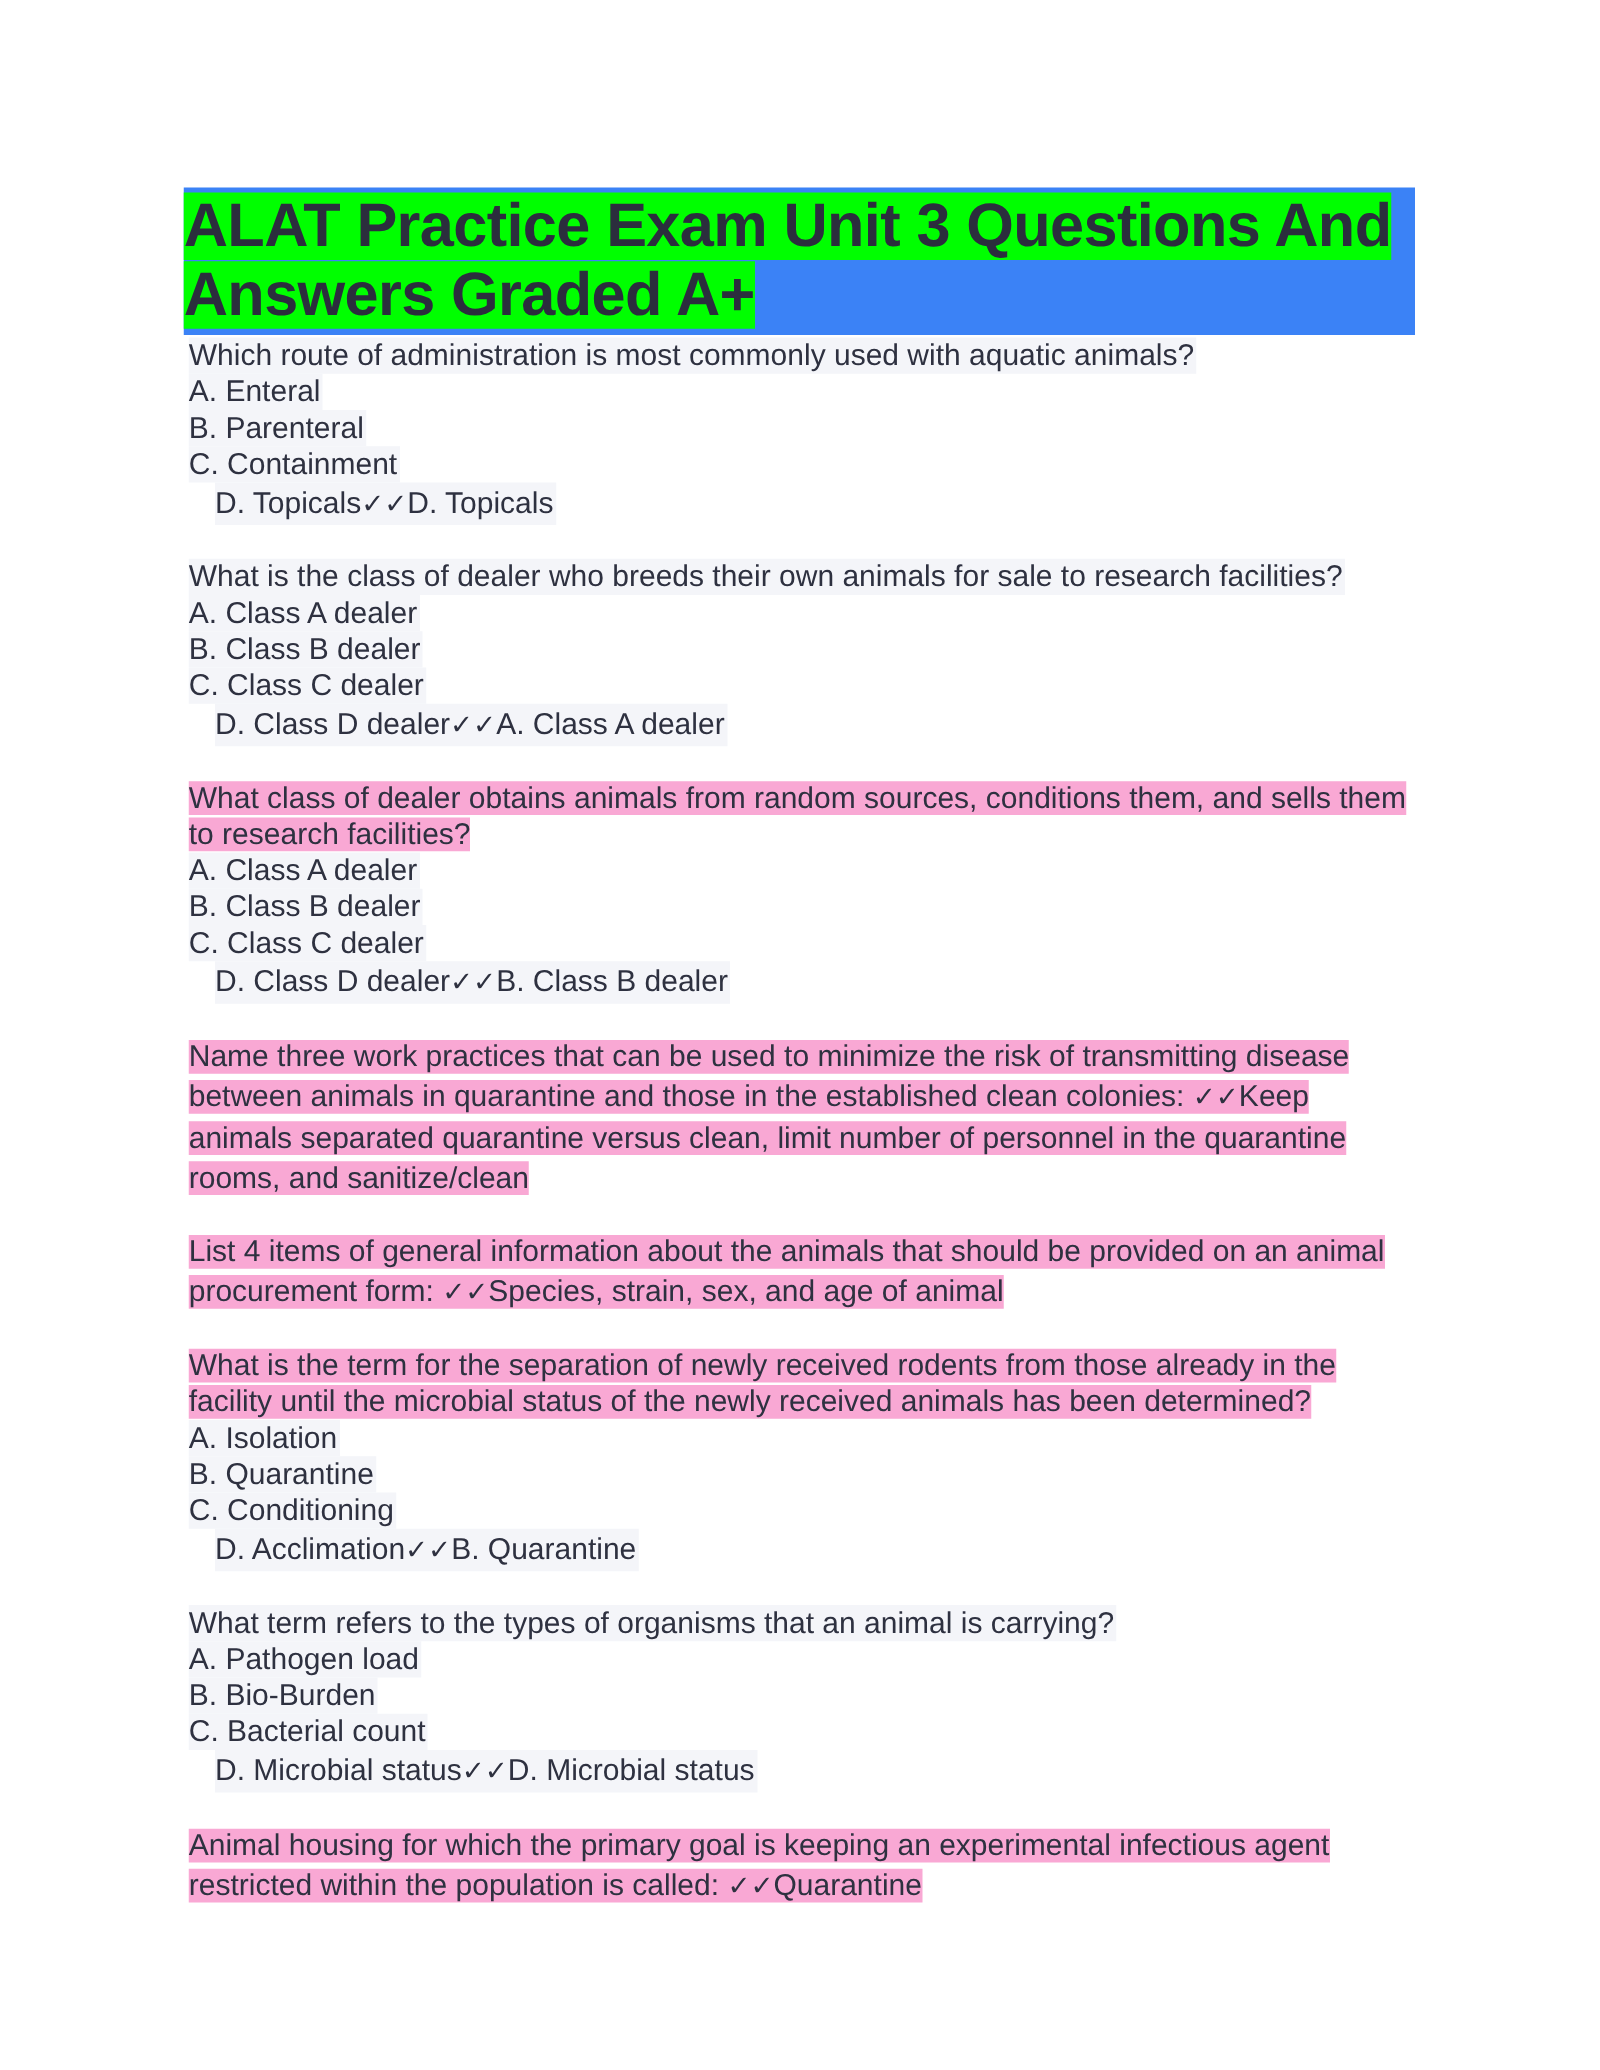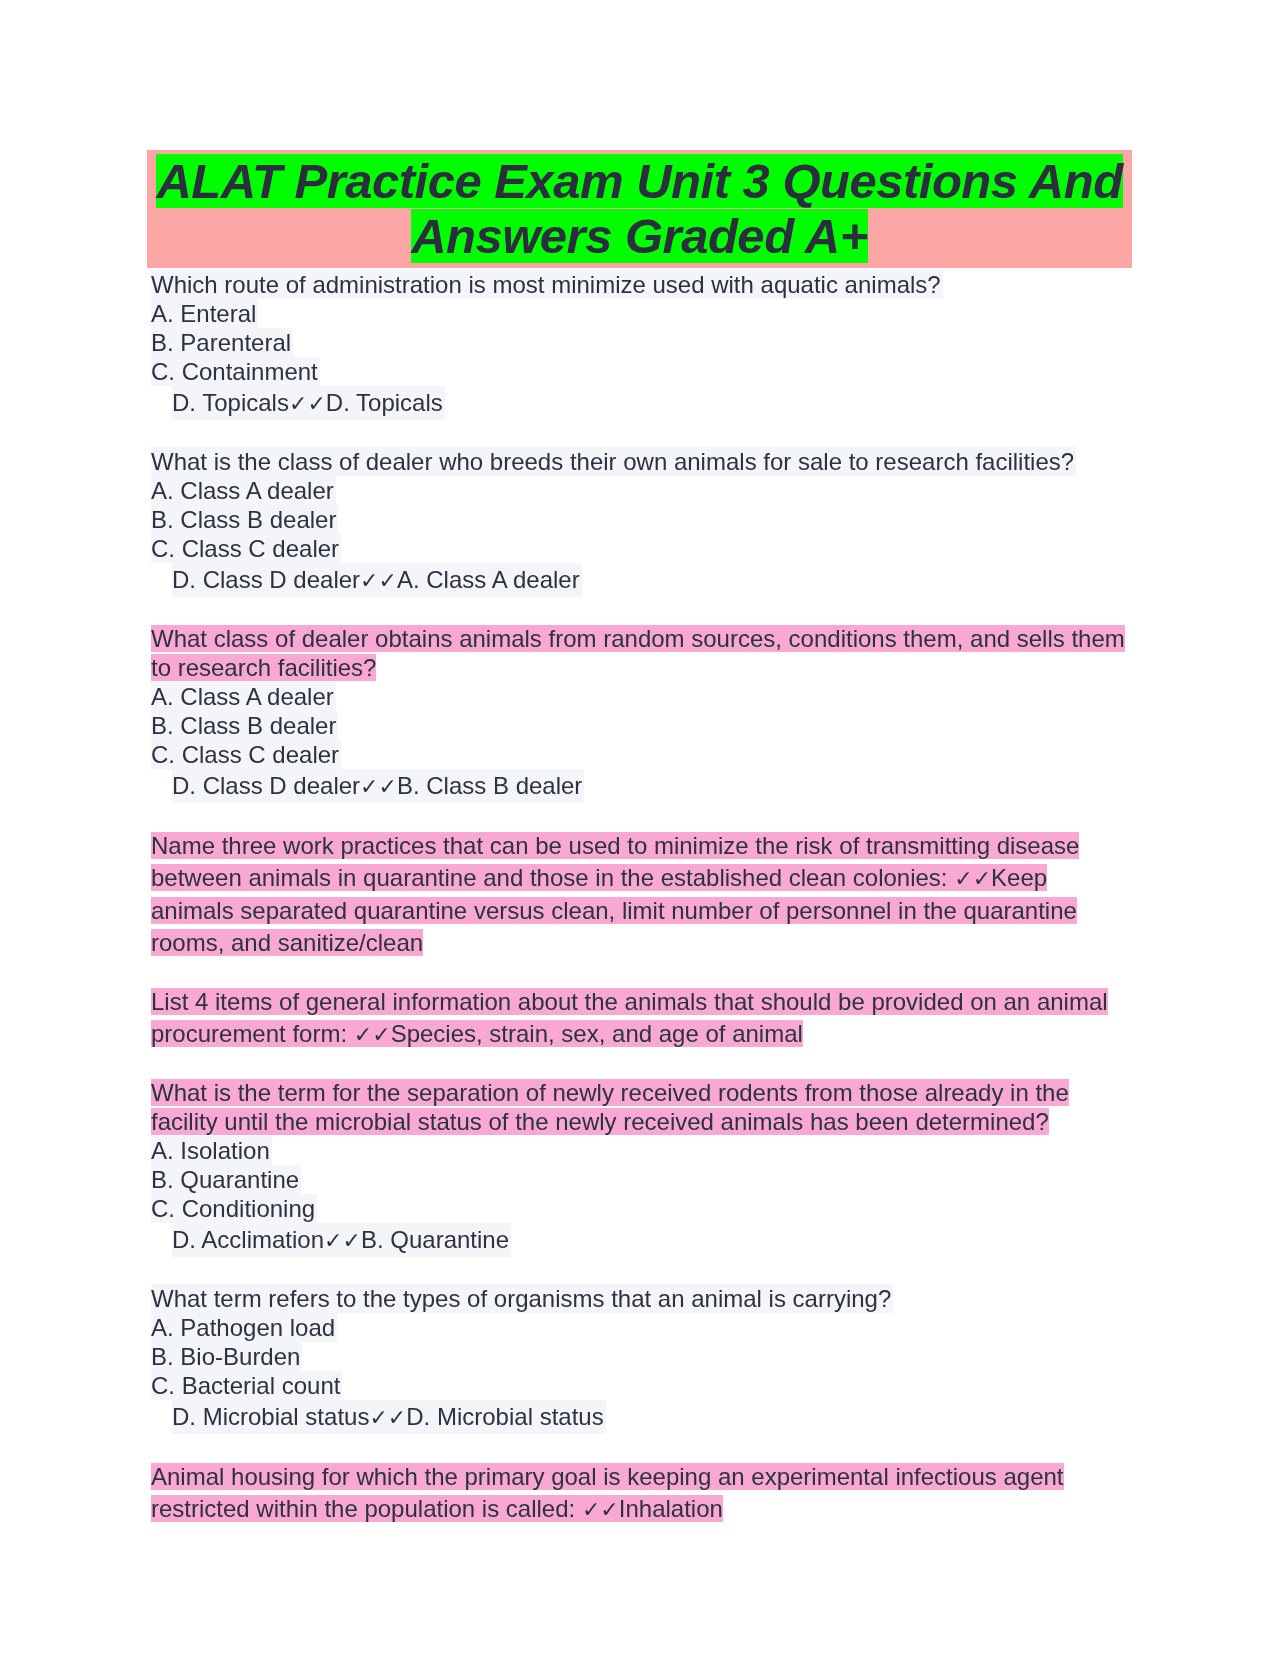--- a/index.html
+++ b/index.html
@@ -1,20 +1,20 @@
 <!DOCTYPE html>
 <html><head>
 <meta charset="utf-8">
 <style>
   html, body { margin: 0; padding: 0; background: #ffffff; }
   body { width: 1280px; height: 1656px; position: relative; overflow: hidden;
          font-family: "Liberation Sans", "DejaVu Sans", sans-serif; color: #2e3140; }
   .page { position: absolute; left: 151px; top: 150px; width: 980px; }
-  .title-box { background: #fca5a5; margin-left: -4px; width: 985px; text-align: center;
-               padding: 4px 0 4px 0; font-style: italic; }
+  .title-box { background: #3b82f6; margin-left: -4px; width: 985px; 
+               padding: 4px 0 4px 0; }
   .title-line { display: inline; background: #00ff00; font-weight: bold; font-size: 49px;
                 line-height: 55px; color: #2b2e3d; letter-spacing: -0.5px;
                 box-decoration-break: clone; -webkit-box-decoration-break: clone; }
   .block { margin-bottom: 27px; font-size: 24px; line-height: 29px; }
   .line { display: table; background: #f4f5f9; padding-right: 2px; }
   .line.ans { line-height: 33px; margin-left: 21px; }
   .hl { background: #f9a8d4; box-decoration-break: clone; -webkit-box-decoration-break: clone; }
   .para { line-height: 29px; }
   .para.tall { line-height: 32px; }
   .check { font-family: "DejaVu Sans", sans-serif; font-size: 22px; }
@@ -22,21 +22,21 @@
 </head>
 <body>
 
 <div class="page">
 
   <div class="title-box" style="margin-bottom:2px;">
     <span class="title-line">ALAT Practice Exam Unit 3 Questions And Answers Graded A+</span>
   </div>
 
   <div class="block">
-    <div class="line">Which route of administration is most minimize used with aquatic animals?</div>
+    <div class="line">Which route of administration is most commonly used with aquatic animals?</div>
     <div class="line">A. Enteral</div>
     <div class="line">B. Parenteral</div>
     <div class="line">C. Containment</div>
     <div class="line ans">
         <span>D. Topicals</span> 
         <span class="check">✓✓</span>
         <span>D. Topicals</span>
       </div>
   </div>
 
@@ -90,16 +90,16 @@
     <div class="line">B. Bio-Burden</div>
     <div class="line">C. Bacterial count</div>
     <div class="line ans">
         <span>D. Microbial status</span> 
         <span class="check">✓✓</span>
         <span>D. Microbial status</span>
       </div>
   </div>
 
   <div class="block">
-    <div class="para tall"><span class="hl"><span>Animal housing for which the primary goal is keeping an experimental infectious agent restricted within the population is called:</span> <span class="check">✓✓</span><span>Inhalation</span></span></div>
+    <div class="para tall"><span class="hl"><span>Animal housing for which the primary goal is keeping an experimental infectious agent restricted within the population is called:</span> <span class="check">✓✓</span><span>Quarantine</span></span></div>
   </div>
 
 </div>
 
 </body></html>

